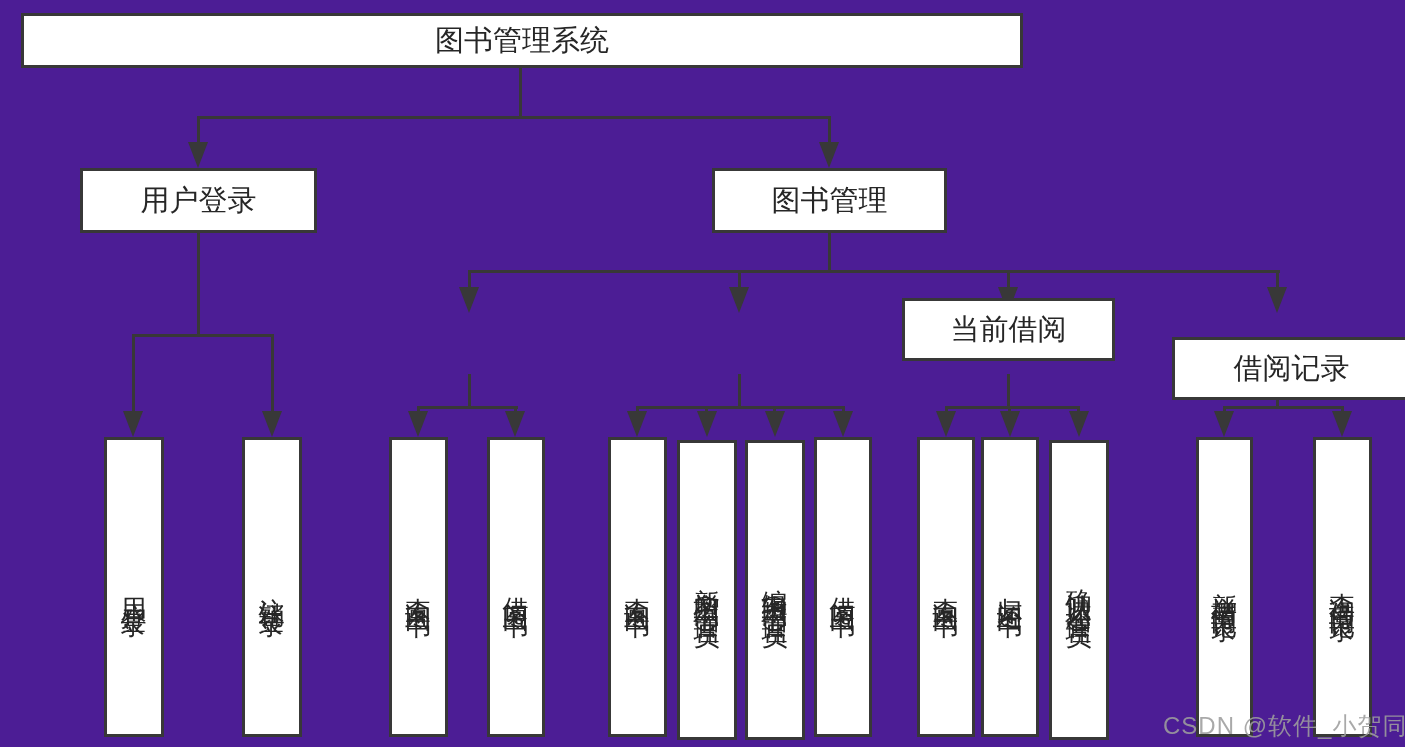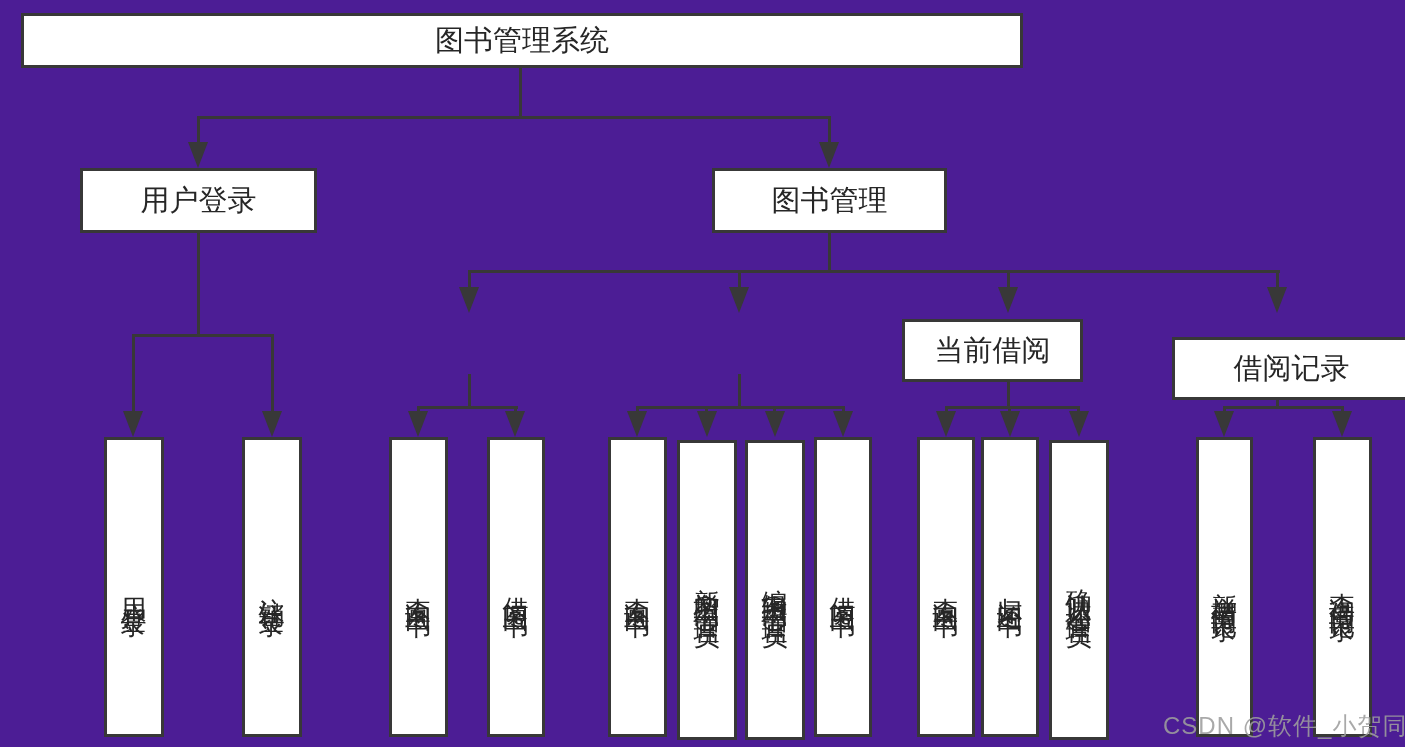--- a/index.html
+++ b/index.html
@@ -99,21 +99,21 @@
     <span>图书管理系统</span>
   </div>
 
   <div class="node hn" style="left:80px;top:168px;width:237px;height:65px;">
     <span>用户登录</span>
   </div>
   <div class="node hn" style="left:712px;top:168px;width:235px;height:65px;">
     <span>图书管理</span>
   </div>
 
-  <div class="node hn" style="left:902px;top:319px;width:181px;height:63px;">
+  <div class="node hn" style="left:902px;top:298px;width:213px;height:63px;">
     <span>当前借阅</span>
   </div>
   <div class="node hn" style="left:1172px;top:313px;width:239px;height:63px;margin-top:24px;">
     <span>借阅记录</span>
   </div>
 
   <div class="node vn" style="left:104px;top:437px;width:60px;height:300px;">
     <span>用户登录</span>
   </div>
   <div class="node vn" style="left:242px;top:437px;width:60px;height:300px;">

